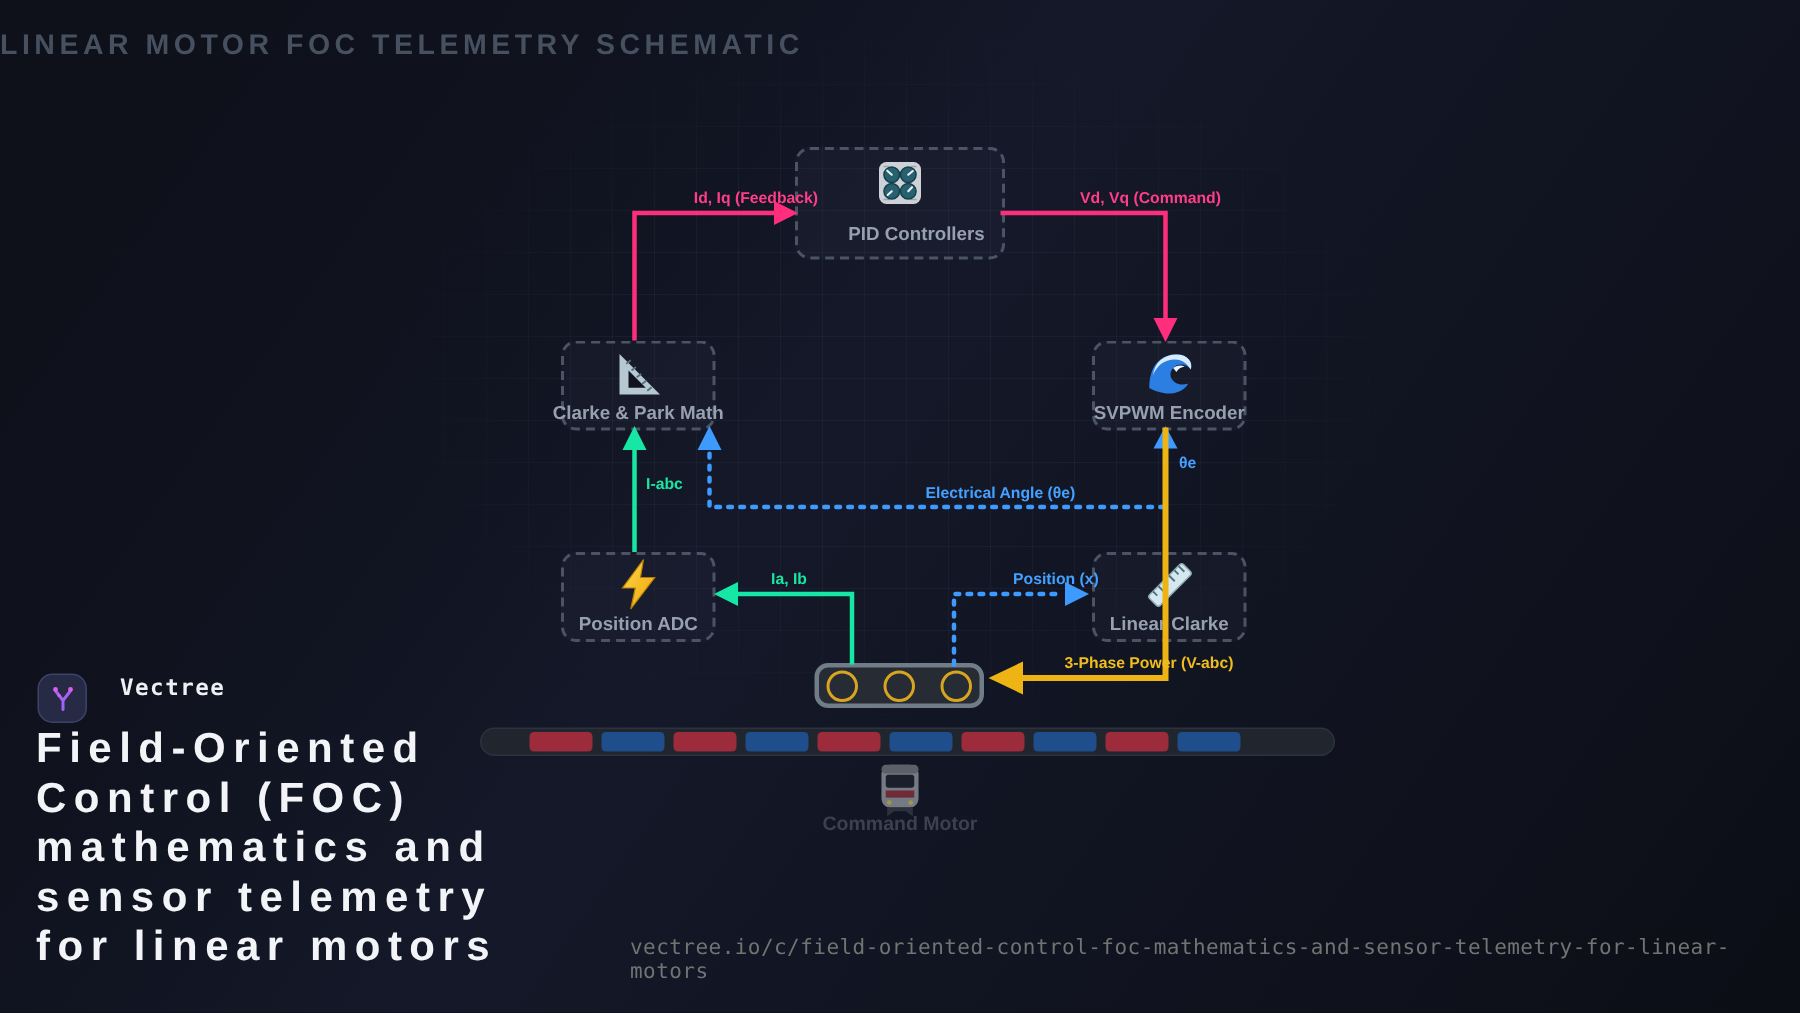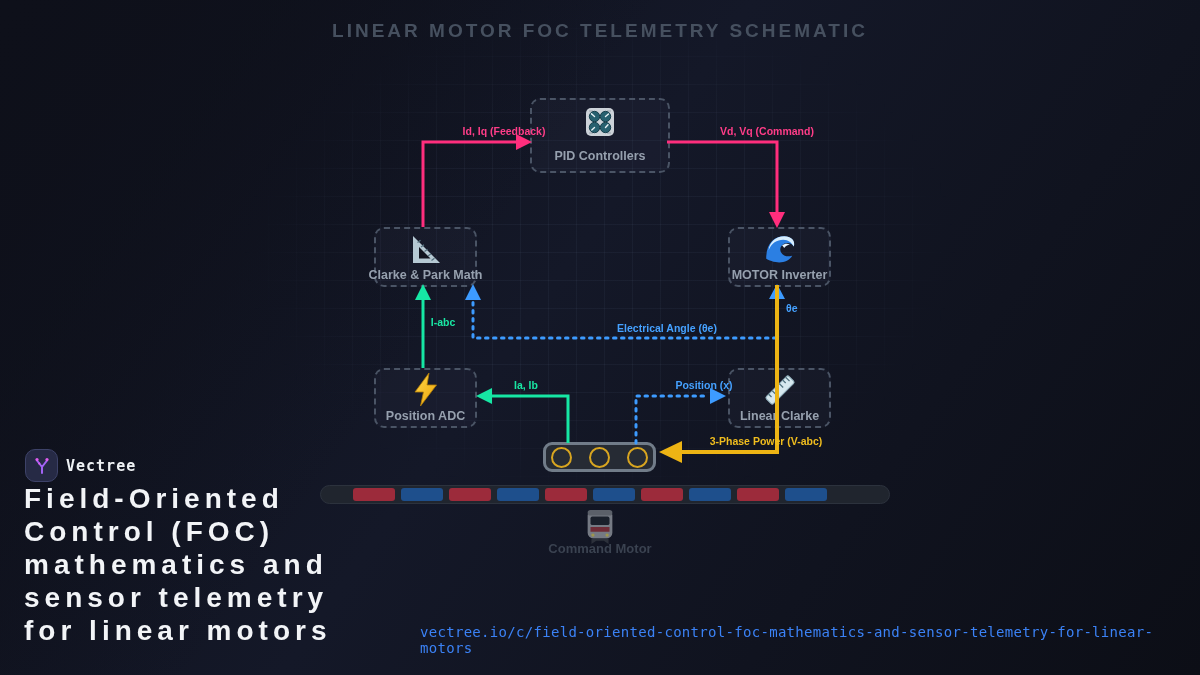--- a/index.html
+++ b/index.html
@@ -12,73 +12,73 @@
   .grid{
     position:absolute;left:240px;top:0;width:720px;height:560px;z-index:0;
     background-image:
       linear-gradient(rgba(150,170,210,0.06) 1px,transparent 1px),
       linear-gradient(90deg,rgba(150,170,210,0.06) 1px,transparent 1px);
     background-size:28px 28px;
     -webkit-mask-image:radial-gradient(closest-side at 50% 45%,#000 55%,transparent 100%);
     mask-image:radial-gradient(closest-side at 50% 45%,#000 55%,transparent 100%);
   }
   .schematic-title{
-    position:absolute;top:20px;left:0;width:1200px;text-align:center;z-index:2;
+    position:absolute;top:20px;left:0;width:1200px;z-index:2;
     font-size:19px;font-weight:bold;letter-spacing:3px;color:#46505f;
   }
   .node{
     position:absolute;border:2px dashed #4a5465;border-radius:10px;
     background:rgba(130,148,175,0.045);z-index:2;
     display:flex;flex-direction:column;align-items:center;
   }
   .node .icon{margin-top:2px;line-height:0;position:relative;z-index:7;}
   .node.tall .icon{margin-top:7px;}
   .nlabel{
     position:absolute;bottom:3px;left:50%;transform:translateX(-50%);
     white-space:nowrap;font-size:12.5px;font-weight:bold;color:#96a0ae;z-index:6;
   }
-  .node.tall .nlabel{bottom:8px;}
+  .node.tall .nlabel{bottom:8px;margin-left:11px;}
   .wires{position:absolute;left:0;top:0;z-index:5;}
   .elabel{font-family:"Liberation Sans",sans-serif;font-size:10.5px;font-weight:bold;}
   .pink{fill:#ff3d88}.green{fill:#19e6a3}.blue{fill:#45a1ff}.gold{fill:#f0bd1e}
   .motor{
     position:absolute;left:543px;top:442px;width:113px;height:30px;z-index:3;
     background:#262b34;border:3px solid #717c89;border-radius:9px;box-sizing:border-box;
     display:flex;align-items:center;justify-content:center;gap:17px;
   }
   .coil{width:21px;height:21px;border:2.5px solid #d8a520;border-radius:50%;box-sizing:border-box;}
   .track{
     position:absolute;left:320px;top:485px;width:570px;height:19px;z-index:1;
     background:#20252e;border:1px solid #2c323d;border-radius:10px;box-sizing:border-box;
   }
   .magnet{position:absolute;top:2px;width:42px;height:13px;border-radius:3px;}
   .magnet.red{background:#9c2b3b}.magnet.blue{background:#1e4f8c}
   .train{position:absolute;left:583px;top:508px;z-index:2;opacity:0.75;filter:saturate(0.8) brightness(0.9);line-height:0;}
   .motor-caption{
     position:absolute;left:500px;top:541px;width:200px;text-align:center;z-index:2;
     font-size:13px;font-weight:bold;color:#3a4250;
   }
-  .brand{position:absolute;left:25px;top:449px;z-index:8;display:flex;align-items:center;gap:8px;}
+  .brand{position:absolute;left:25px;top:449px;z-index:8;display:flex;gap:22px;}
   .brand-logo{
     width:33px;height:33px;border-radius:10px;background:#262a45;border:1.5px solid #3d4268;
     box-sizing:border-box;display:flex;align-items:center;justify-content:center;line-height:0;
   }
   .brand-name{
     font-family:"DejaVu Sans Mono","Liberation Mono",monospace;
     font-size:15px;font-weight:bold;color:#eef1f4;letter-spacing:1px;
   }
   .headline{
     position:absolute;left:24px;top:482px;z-index:9;white-space:pre-line;
     font-family:Liberation Sans, sans-serif;
     font-size:28px;line-height:33px;font-weight:bold;letter-spacing:5px;color:#f2f4f7;
   }
   .url{
     position:absolute;left:420px;top:624px;z-index:9;
     font-family:"DejaVu Sans Mono","Liberation Mono",monospace;
-    font-size:14px;color:#3b82f6;letter-spacing:0.3px;
+    font-size:14px;color:#737373;letter-spacing:0.3px;
   }
 </style>
 </head>
 <body>
 
 <div class="grid"></div>
 
 <div class="schematic-title">LINEAR MOTOR FOC TELEMETRY SCHEMATIC</div>
 
 <div class="node tall" style="left:530px;top:98px;width:136px;height:71px;">
@@ -117,21 +117,21 @@
 </div>
 
 <div class="node" style="left:728px;top:227px;width:99px;height:56px;">
   <span class="icon">
     <svg width="34" height="34" viewBox="0 0 32 32">
       <path fill="#2b7fe3" d="M3 26 C3 12 10 5 20 5 C27 5 30.5 10 29 14.5 C26 10.5 21 10.5 18 13.5 C15 16.5 16 21 20 23 C23.5 24.7 27.5 23.2 27.5 23.2 C25 28 18 30.5 12 29.2 C6 28 3 26 3 26 Z"></path>
       <path fill="#d7edfd" d="M20 5 C12 5 6.5 10 5.2 18 C8.2 11.4 13 8.2 19 8.2 C24 8.2 27 11.2 29 14.5 C30.5 10 27.5 5 20 5 Z"></path>
       <path fill="#eaf6ff" d="M18 13.5 C20 11.8 23 11.4 25.3 12.6 C23 13 21 14.2 20 16 Z"></path>
     </svg>
   </span>
-  <span class="nlabel">MOTOR Inverter</span>
+  <span class="nlabel">SVPWM Encoder</span>
 </div>
 
 <div class="node" style="left:374px;top:368px;width:99px;height:56px;">
   <span class="icon">
     <svg width="34" height="36" viewBox="0 0 34 36">
       <defs>
         <linearGradient id="bolt" x1="0" y1="0" x2="1" y2="1">
           <stop offset="0" stop-color="#ffd64a"></stop>
             <stop offset="1" stop-color="#eda608"></stop>
         </linearGradient>

